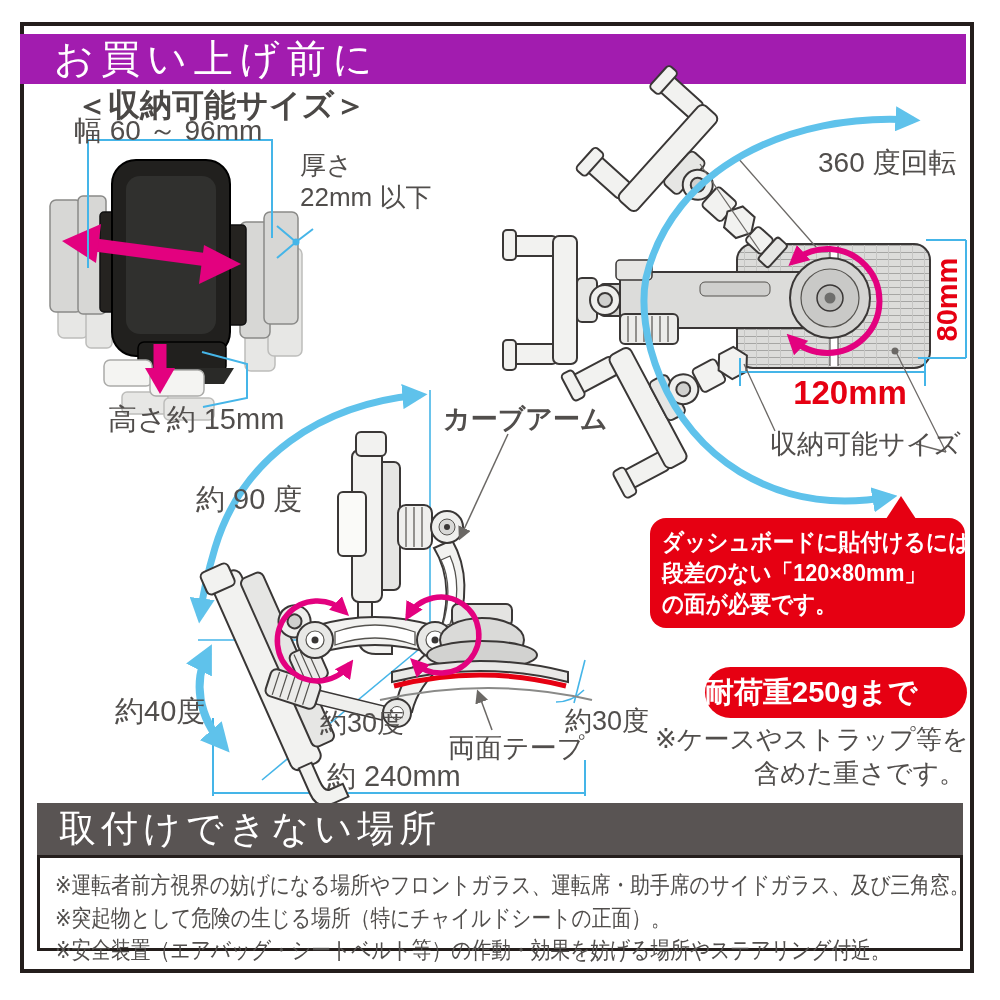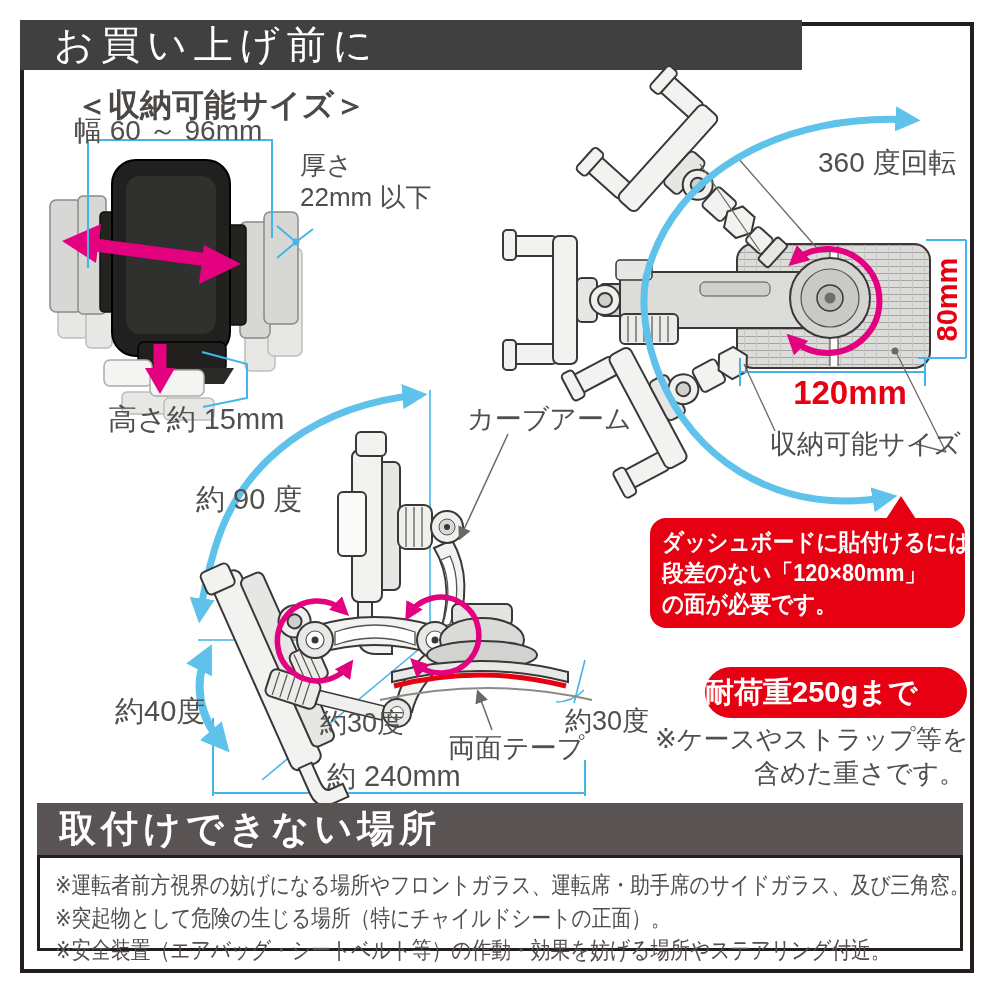--- a/index.html
+++ b/index.html
@@ -7,22 +7,22 @@
     width:1000px;height:1000px;position:relative;background:#fff;
     font-family:"Liberation Sans","DejaVu Sans",sans-serif;overflow:hidden;
   }
   .lbl{position:absolute;color:#514E4C;white-space:nowrap;}
   .red{color:#E60012;font-weight:bold;}
   .frame{
     position:absolute;left:20px;top:22px;width:954px;height:951px;
     border:4px solid #241E1C;box-sizing:border-box;background:transparent;
   }
   .hdr{
-    position:absolute;left:20px;top:20px;width:782px;height:50px;
-    background:#404040;color:#fff;box-sizing:border-box;
+    position:absolute;left:20px;top:34px;width:946px;height:50px;
+    background:#a21caf;color:#fff;box-sizing:border-box;
     font-size:39px;line-height:50px;letter-spacing:7px;padding-left:34px;
     font-weight:500;white-space:nowrap;
   }
   .svgwrap{position:absolute;left:0;top:0;width:1000px;height:1000px;}
   .bubble{
     position:absolute;left:650px;top:518px;width:315px;height:110px;
     background:#E60012;border-radius:16px;box-sizing:border-box;
     padding:9px 12px;color:#fff;font-weight:bold;
   }
   .bubble .bl{font-size:23.5px;line-height:31px;white-space:nowrap;
@@ -38,21 +38,21 @@
     font-size:29px;line-height:51px;text-align:left;white-space:nowrap;
   }
   .loadnote{
     position:absolute;left:655px;top:722px;width:310px;text-align:right;
     color:#514E4C;font-size:26px;line-height:34px;white-space:nowrap;
   }
   .botbar{
     position:absolute;left:37px;top:803px;width:926px;height:52px;
     background:#595453;color:#fff;box-sizing:border-box;
     font-size:37px;line-height:52px;letter-spacing:5px;padding-left:22px;
-    font-weight:700;white-space:nowrap;
+    font-weight:400;white-space:nowrap;
   }
   .botbox{
     position:absolute;left:37px;top:855px;width:926px;height:96px;
     border:3px solid #241E1C;box-sizing:border-box;background:#fff;
     padding:11px 15px;
   }
   .botbox .ln{
     font-size:23.5px;line-height:32.5px;color:#514E4C;white-space:nowrap;
     transform:scaleX(0.84);transform-origin:0 50%;
   }
@@ -322,21 +322,21 @@
 <div class="lbl" style="left:300px;top:148px;font-size:26px;">厚さ</div>
 <div class="lbl" style="left:300px;top:180px;font-size:26px;">22mm 以下</div>
 <div class="lbl" style="left:108px;top:400px;font-size:29px;">高さ約 15mm</div>
 
 <div class="lbl" style="left:818px;top:144px;font-size:28px;">360 度回転</div>
 
 <div class="lbl red vrot" style="left:902px;top:283px;width:90px;font-size:29px;text-align:center;">80mm</div>
 <div class="lbl red" style="left:780px;top:374px;width:140px;font-size:33px;text-align:center;">120mm</div>
 <div class="lbl" style="left:770px;top:426px;font-size:27px;">収納可能サイズ</div>
 
-<div class="lbl" style="left:443px;top:401px;font-size:27px;font-weight:400;margin-left:24px;">カーブアーム</div>
+<div class="lbl" style="left:443px;top:401px;font-size:27px;font-weight:700;">カーブアーム</div>
 <div class="lbl" style="left:196px;top:480px;font-size:29px;">約 90 度</div>
 <div class="lbl" style="left:115px;top:692px;font-size:29px;">約40度</div>
 <div class="lbl" style="left:320px;top:705px;font-size:27px;">約30度</div>
 <div class="lbl" style="left:565px;top:703px;font-size:27px;">約30度</div>
 <div class="lbl" style="left:448px;top:730px;font-size:27px;">両面テープ</div>
 <div class="lbl" style="left:327px;top:757px;font-size:29px;">約 240mm</div>
 
 <div class="tail"></div>
 <div class="bubble">
   <div class="bl">ダッシュボードに貼付けるには</div>

